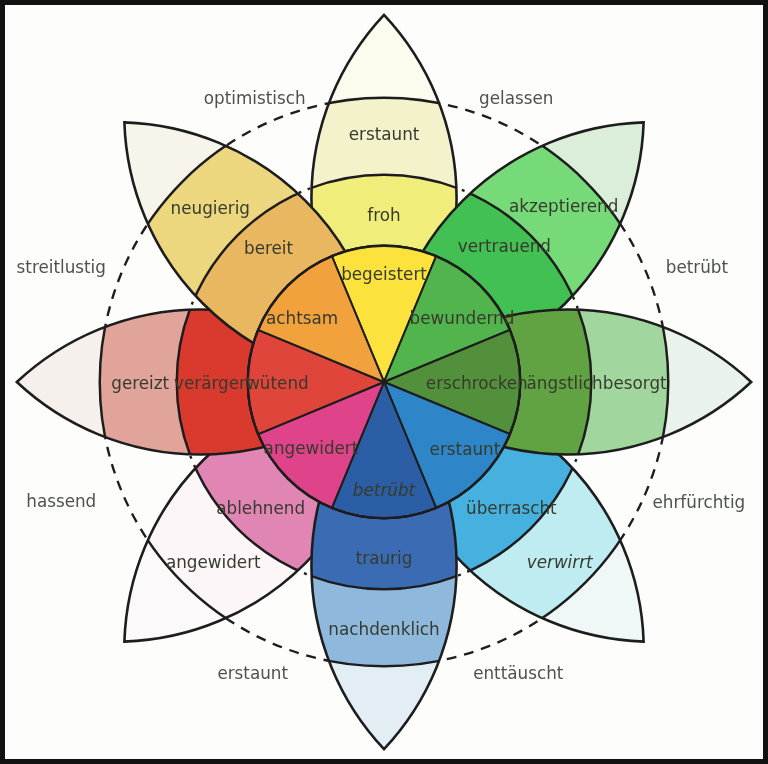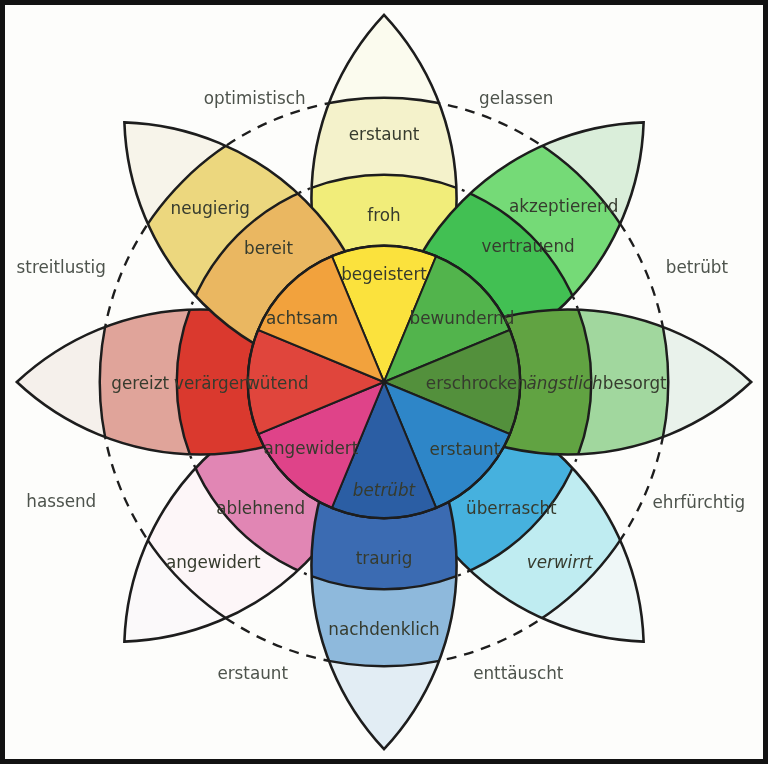--- a/index.html
+++ b/index.html
@@ -157,24 +157,24 @@
         <path d="M 384 382 L 331.1896863336177 509.4953754865576 A 138 138 0 0 1 256.5046245134424 434.81031366638234 Z" fill="#df4389" stroke="#1d1d1d" stroke-width="2"></path>
         <path d="M 384 382 L 256.5046245134424 434.81031366638234 A 138 138 0 0 1 256.5046245134424 329.1896863336176 Z" fill="#e0453c" stroke="#1d1d1d" stroke-width="2"></path>
         <path d="M 384 382 L 256.5046245134424 329.1896863336176 A 138 138 0 0 1 331.18968633361766 254.50462451344242 Z" fill="#f2a23d" stroke="#1d1d1d" stroke-width="2"></path>
         <circle cx="384" cy="382" r="138" fill="none" stroke="#1d1d1d" stroke-width="2.4"></circle>
       </svg>
     <div id="label-layer">
         <div class="lbl petal-lbl" style="left: 384px; top: 131px;">erstaunt</div>
         <div class="lbl petal-lbl" style="left: 384px; top: 207px; margin-top: 6px;">froh</div>
         <div class="lbl petal-lbl" style="left: 384px; top: 273px;">begeistert</div>
         <div class="lbl petal-lbl" style="left: 566px; top: 204px;">akzeptierend</div>
-        <div class="lbl petal-lbl" style="left: 506px; top: 245px; margin-left: 24px;">vertrauend</div>
+        <div class="lbl petal-lbl" style="left: 506px; top: 245px;">vertrauend</div>
         <div class="lbl petal-lbl" style="left: 463px; top: 318px;">bewundernd</div>
         <div class="lbl petal-lbl" style="left: 638px; top: 384px;">besorgt</div>
-        <div class="lbl petal-lbl" style="left: 567px; top: 384px; font-style: italic;">ängstlich</div>
+        <div class="lbl petal-lbl" style="left: 567px; top: 384px;">ängstlich</div>
         <div class="lbl petal-lbl" style="left: 478px; top: 384px;">erschrocken</div>
         <div class="lbl petal-lbl" style="left: 562px; top: 565px; font-style: italic;">verwirrt</div>
         <div class="lbl petal-lbl" style="left: 513px; top: 510px;">überrascht</div>
         <div class="lbl petal-lbl" style="left: 466px; top: 450px;">erstaunt</div>
         <div class="lbl petal-lbl" style="left: 384px; top: 633px;">nachdenklich</div>
         <div class="lbl petal-lbl" style="left: 384px; top: 561px;">traurig</div>
         <div class="lbl petal-lbl" style="left: 384px; top: 492px; font-style: italic;">betrübt</div>
         <div class="lbl petal-lbl" style="left: 211px; top: 565px;">angewidert</div>
         <div class="lbl petal-lbl" style="left: 259px; top: 510px;">ablehnend</div>
         <div class="lbl petal-lbl" style="left: 310px; top: 449px;">angewidert</div>

